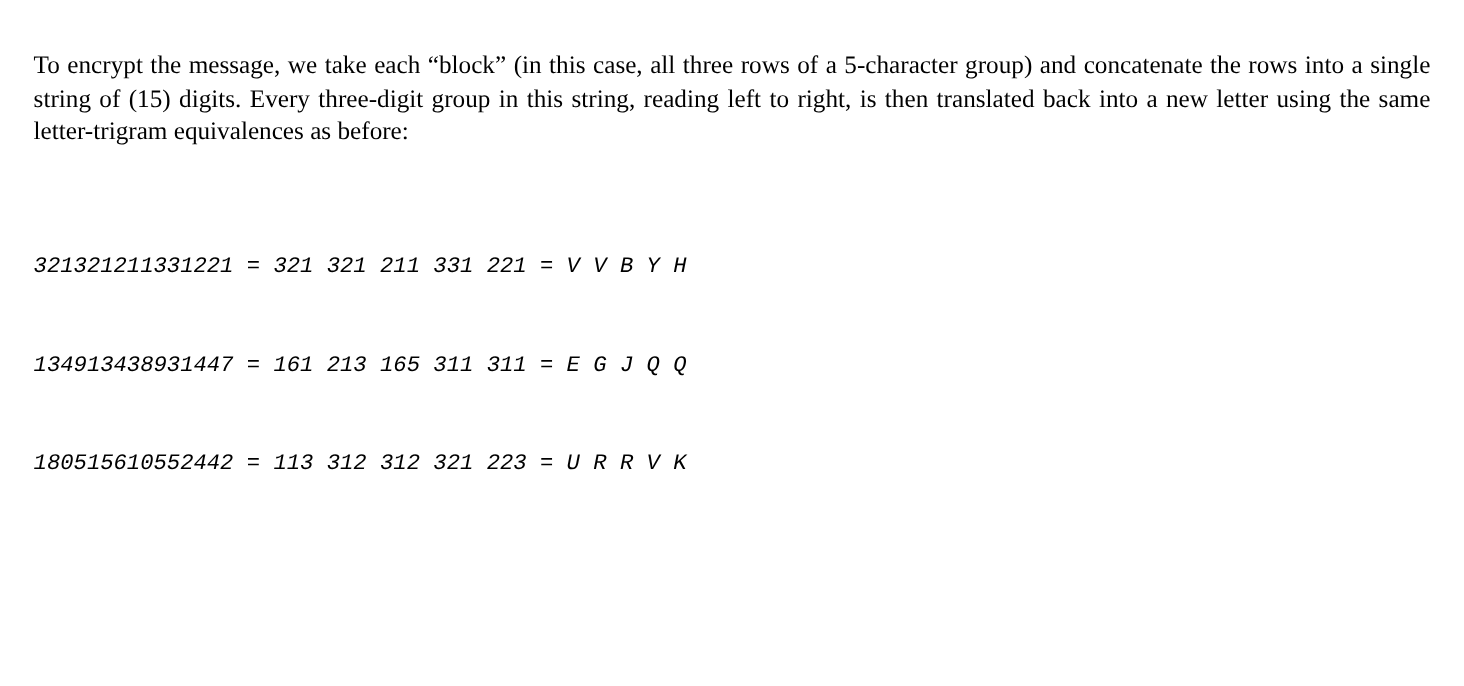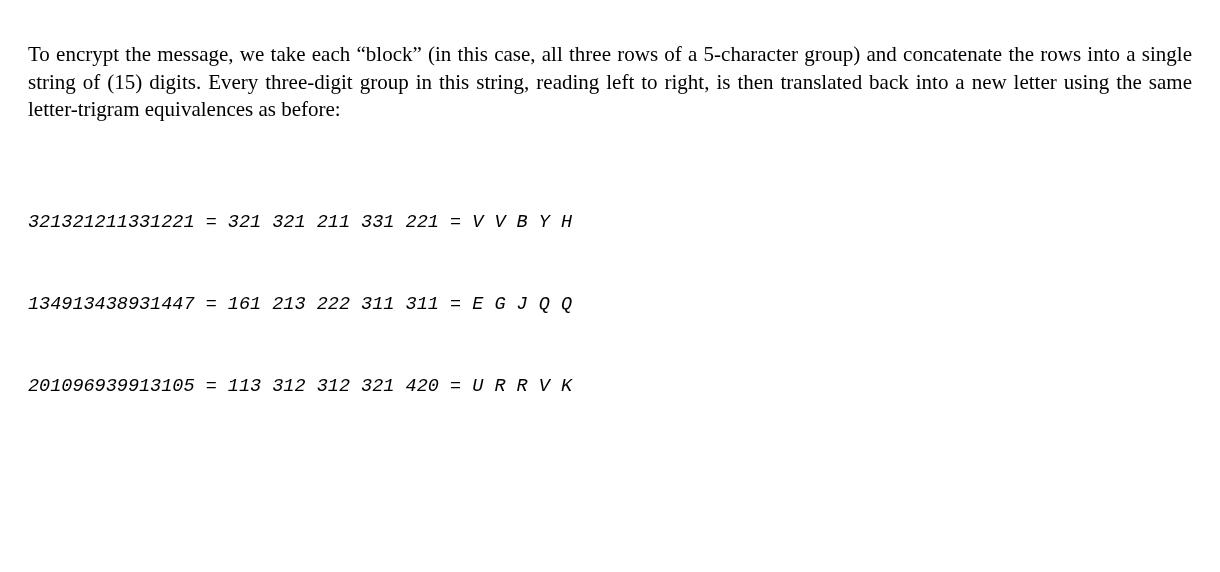--- a/index.html
+++ b/index.html
@@ -36,21 +36,21 @@
 </style>
 </head>
 <body>
 
 <div class="page">
 
   <p class="prose">To encrypt the message, we take each “block” (in this case, all three rows of a 5-character group) and concatenate the rows into a single string of (15) digits. Every three-digit group in this string, reading left to right, is then translated back into a new letter using the same letter-trigram equivalences as before:</p>
 
   <div class="derivation">
     <div class="row"><span>321321211331221</span> = <span>321</span> <span>321</span> <span>211</span> <span>331</span> <span>221</span> = <span>V</span> <span>V</span> <span>B</span> <span>Y</span> <span>H</span></div>
-    <div class="row"><span>134913438931447</span> = <span>161</span> <span>213</span> <span>222</span> <span>311</span> <span>311</span> = <span>E</span> <span>G</span> <span>J</span> <span>Q</span> <span>Q</span></div>
-    <div class="row"><span>201096939913105</span> = <span>113</span> <span>312</span> <span>312</span> <span>321</span> <span>420</span> = <span>U</span> <span>R</span> <span>R</span> <span>V</span> <span>K</span></div>
+    <div class="row"><span>134913438931447</span> = <span>161</span> <span>213</span> <span>165</span> <span>311</span> <span>311</span> = <span>E</span> <span>G</span> <span>J</span> <span>Q</span> <span>Q</span></div>
+    <div class="row"><span>180515610552442</span> = <span>113</span> <span>312</span> <span>312</span> <span>321</span> <span>223</span> = <span>U</span> <span>R</span> <span>R</span> <span>V</span> <span>K</span></div>
     
     
     
     
   </div>
 
 </div>
 
 </body></html>

